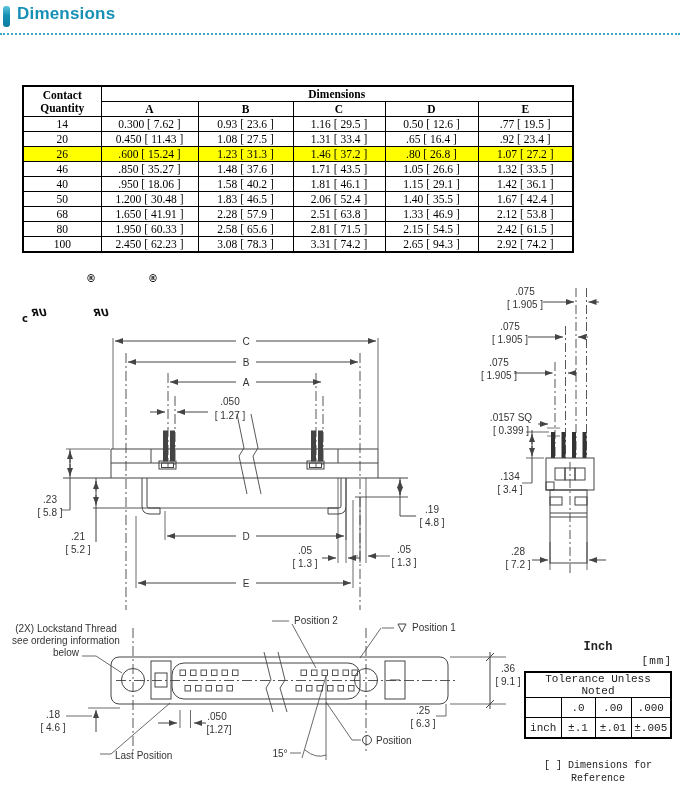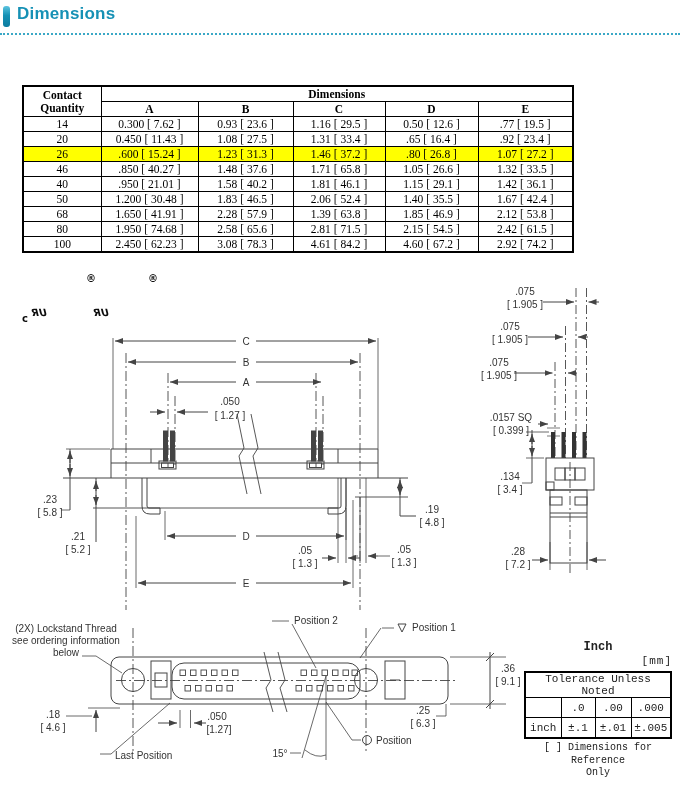--- a/index.html
+++ b/index.html
@@ -20,21 +20,21 @@
   table.dimtable th{font-weight:bold;}
   tr.hl td{background:#ffff00;margin-left:36px;}
   
   .tolwrap{position:absolute;left:524px;top:640px;width:148px;font-family:Liberation Mono, monospace;color:#222;}
   .tol-title{text-align:center;font-size:12px;font-weight:bold;}
   .tol-sub{text-align:right;font-size:11px;margin-top:1px;letter-spacing:1px;}
   table.toltable{border-collapse:collapse;table-layout:fixed;width:146px;margin-top:4px;
         font-size:11px;color:#222;}
   table.toltable{border:2px solid #000;}
   table.toltable td{border:1px solid #000;text-align:center;height:19px;padding:0;}
-  .tol-note{text-align:center;font-size:10px;margin-top:3px;line-height:1.25;}
+  .tol-note{text-align:center;font-size:10px;margin-top:21px;line-height:1.25;}
   
   svg text{font-family:"Liberation Sans",sans-serif;font-size:10px;fill:#333;}
   svg{position:absolute;}
   .ulmark{font-family:"DejaVu Sans",sans-serif;font-weight:bold;fill:#0d0d0d;}
 </style>
 </head>
 <body>
 
 <div class="page">
 
@@ -86,64 +86,64 @@
       <tr class="hl">
             <td>26</td>
             <td>.600 [ 15.24 ]</td>
             <td>1.23 [ 31.3 ]</td>
             <td>1.46 [ 37.2 ]</td>
             <td>.80 [ 26.8 ]</td>
             <td>1.07 [ 27.2 ]</td>
           </tr>
       <tr>
             <td>46</td>
-            <td>.850 [ 40.27 ]</td>
+            <td>.850 [ 35.27 ]</td>
             <td>1.48 [ 37.6 ]</td>
-            <td>1.71 [ 65.8 ]</td>
+            <td>1.71 [ 43.5 ]</td>
             <td>1.05 [ 26.6 ]</td>
             <td>1.32 [ 33.5 ]</td>
           </tr>
       <tr>
             <td>40</td>
-            <td>.950 [ 21.01 ]</td>
+            <td>.950 [ 18.06 ]</td>
             <td>1.58 [ 40.2 ]</td>
             <td>1.81 [ 46.1 ]</td>
             <td>1.15 [ 29.1 ]</td>
             <td>1.42 [ 36.1 ]</td>
           </tr>
       <tr>
             <td>50</td>
             <td>1.200 [ 30.48 ]</td>
             <td>1.83 [ 46.5 ]</td>
             <td>2.06 [ 52.4 ]</td>
             <td>1.40 [ 35.5 ]</td>
             <td>1.67 [ 42.4 ]</td>
           </tr>
       <tr>
             <td>68</td>
             <td>1.650 [ 41.91 ]</td>
             <td>2.28 [ 57.9 ]</td>
-            <td>1.39 [ 63.8 ]</td>
-            <td>1.85 [ 46.9 ]</td>
+            <td>2.51 [ 63.8 ]</td>
+            <td>1.33 [ 46.9 ]</td>
             <td>2.12 [ 53.8 ]</td>
           </tr>
       <tr>
             <td>80</td>
-            <td>1.950 [ 74.68 ]</td>
+            <td>1.950 [ 60.33 ]</td>
             <td>2.58 [ 65.6 ]</td>
             <td>2.81 [ 71.5 ]</td>
             <td>2.15 [ 54.5 ]</td>
             <td>2.42 [ 61.5 ]</td>
           </tr>
       <tr>
             <td>100</td>
             <td>2.450 [ 62.23 ]</td>
             <td>3.08 [ 78.3 ]</td>
-            <td>4.61 [ 84.2 ]</td>
-            <td>4.60 [ 67.2 ]</td>
+            <td>3.31 [ 74.2 ]</td>
+            <td>2.65 [ 94.3 ]</td>
             <td>2.92 [ 74.2 ]</td>
           </tr>
     </tbody>
       </table>
   </div>
 
   <svg style="left:20px;top:268px" width="150" height="58" viewBox="0 0 150 58">
     <text class="ulmark" x="2" y="54" font-size="18">c</text>
     <text class="ulmark" font-size="42" transform="translate(12,48) skewX(14)">ЯU</text>
     <text class="ulmark" x="66" y="14" font-size="10">®</text>

